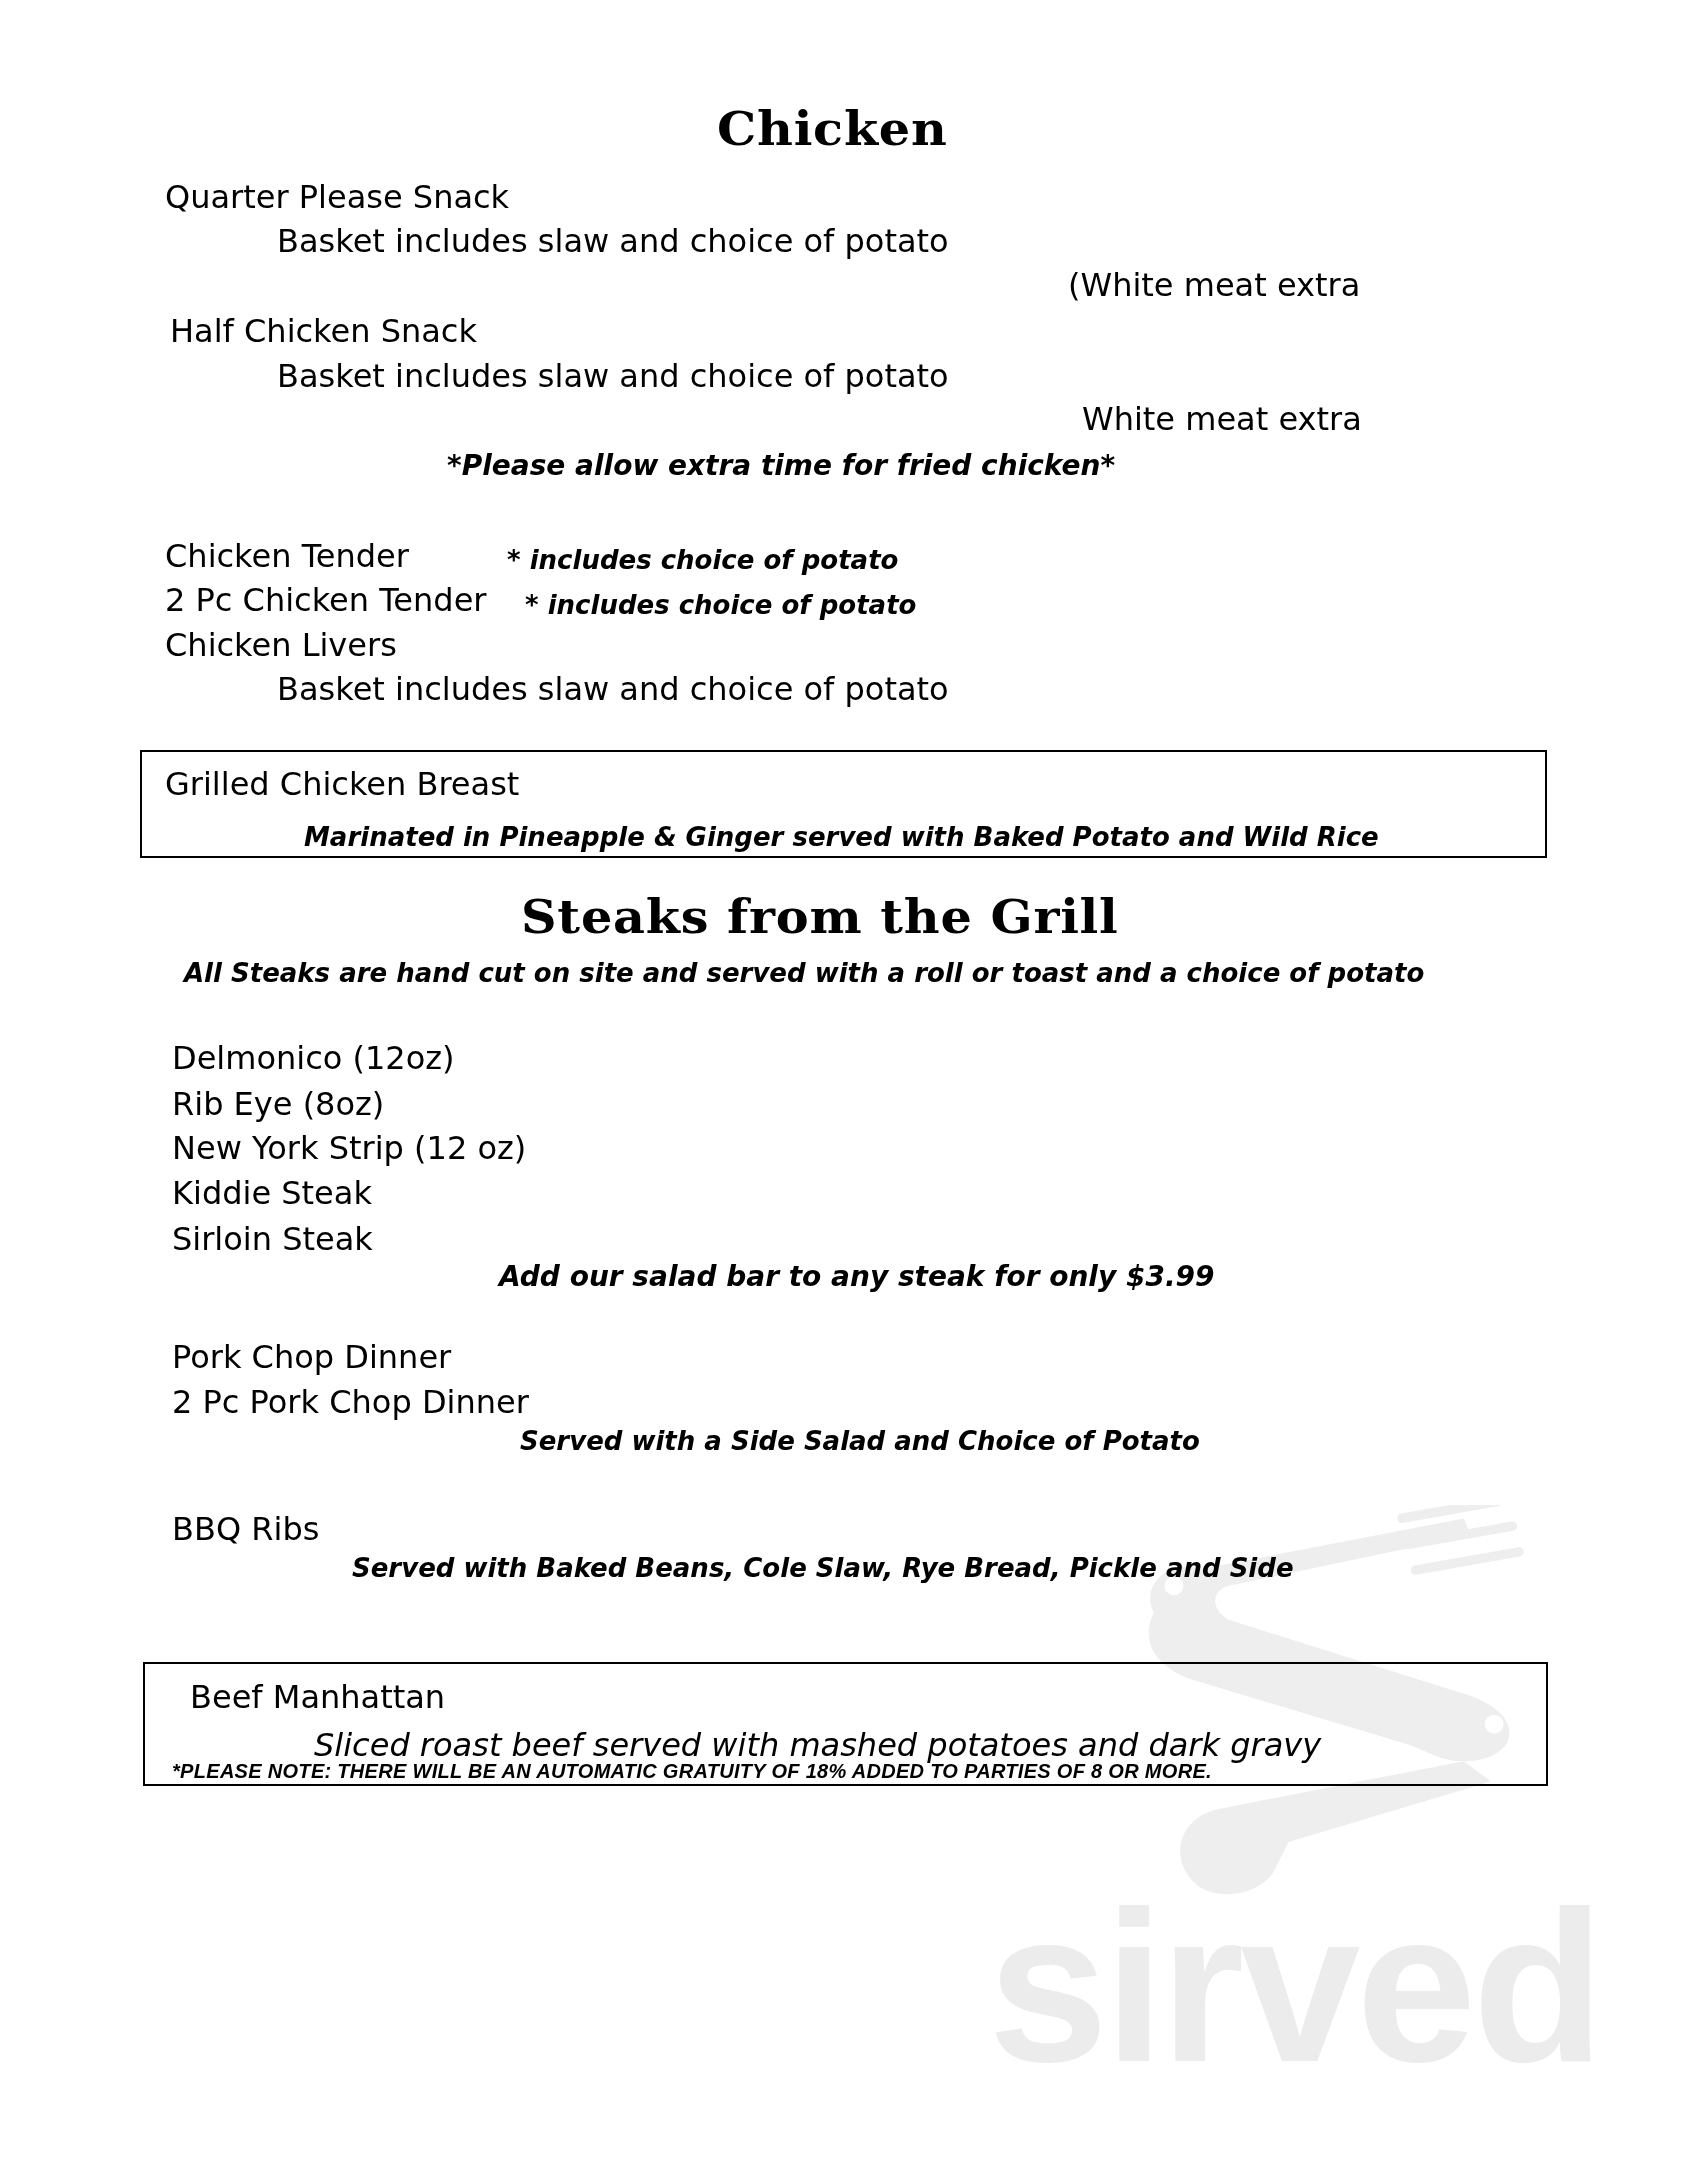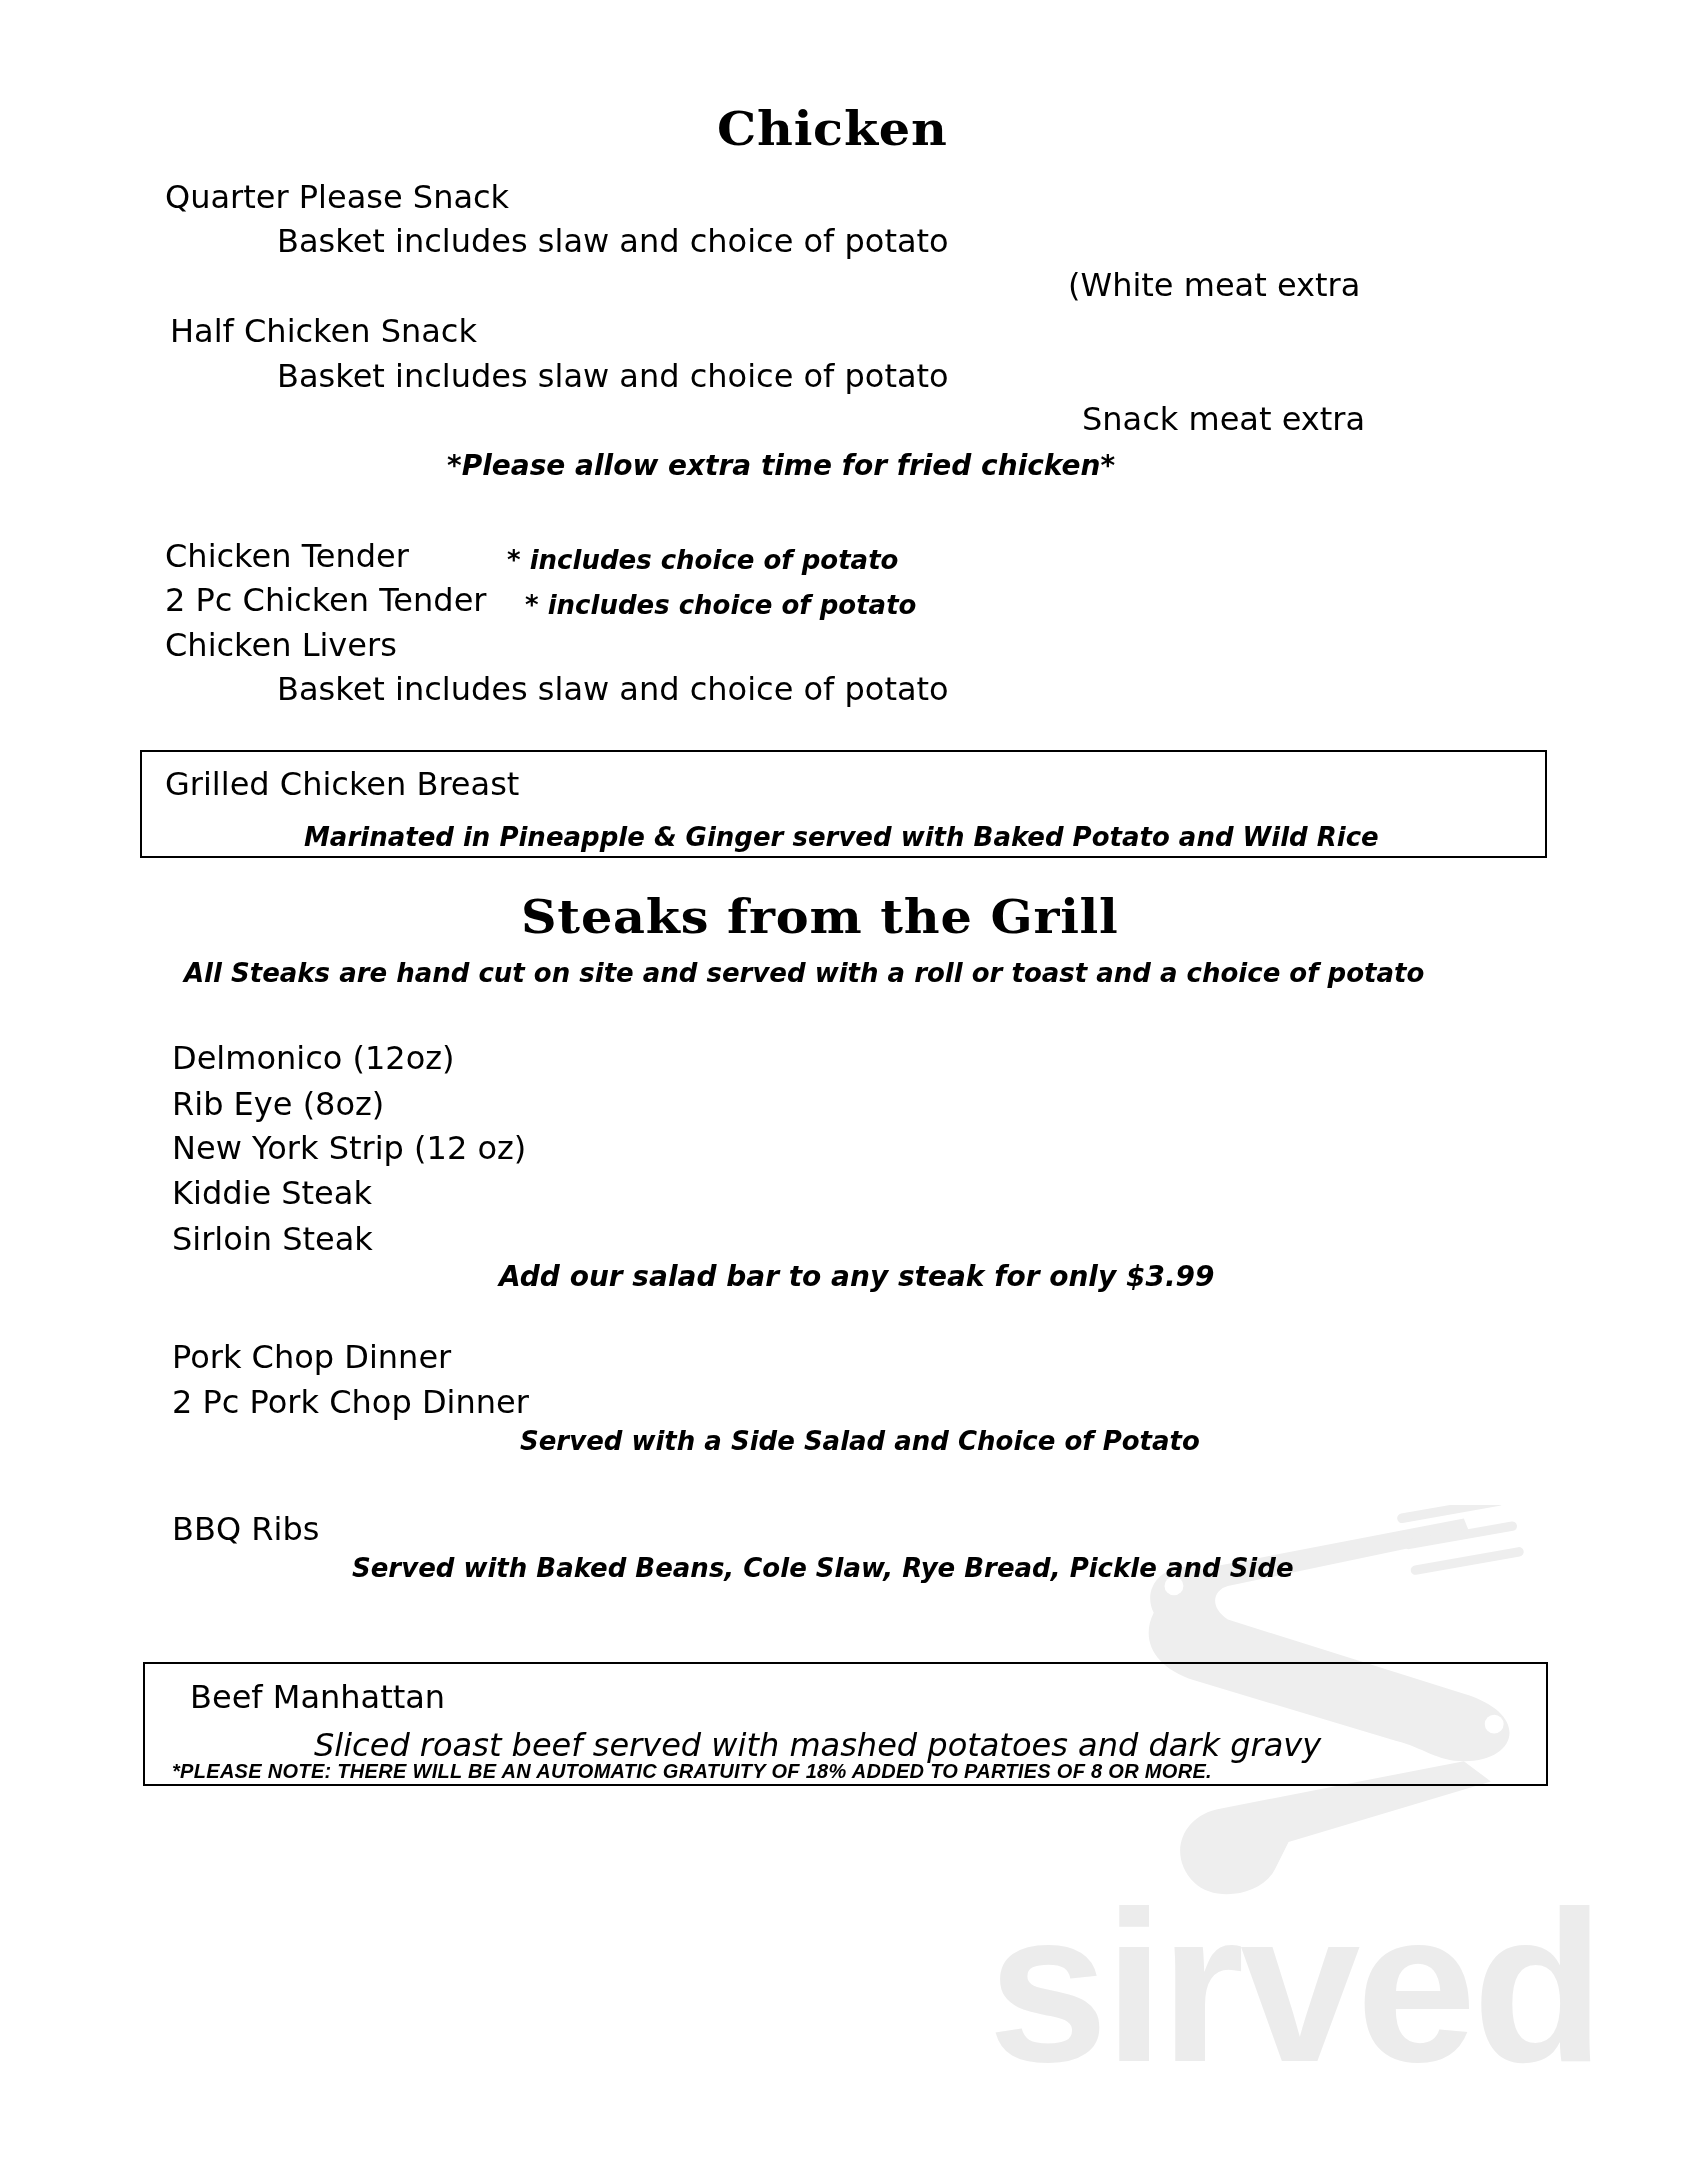--- a/index.html
+++ b/index.html
@@ -84,21 +84,21 @@
 <div class="content">
 
   <div class="abs heading" style="left:717px; top:101px;">Chicken</div>
 
   <div class="abs item" style="left:165px; top:181px;">Quarter Please Snack</div>
   <div class="abs item" style="left:277px; top:225px;">Basket includes slaw and choice of potato</div>
   <div class="abs item" style="left:1068px; top:269px;">(White meat extra</div>
 
   <div class="abs item" style="left:170px; top:315px;">Half Chicken Snack</div>
   <div class="abs item" style="left:277px; top:360px;">Basket includes slaw and choice of potato</div>
-  <div class="abs item" style="left:1082px; top:403px;">Snack meat extra</div>
+  <div class="abs item" style="left:1082px; top:403px;">White meat extra</div>
 
   <div class="abs note-bi" style="left:447px; top:449px;">*Please allow extra time for fried chicken*</div>
 
   <div class="abs item" style="left:165px; top:540px;">Chicken Tender</div>
   <div class="abs note-bi-sm" style="left:507px; top:545px;">* includes choice of potato</div>
 
   <div class="abs item" style="left:165px; top:584px;">2 Pc Chicken Tender</div>
   <div class="abs note-bi-sm" style="left:525px; top:590px;">* includes choice of potato</div>
 
   <div class="abs item" style="left:165px; top:629px;">Chicken Livers</div>

